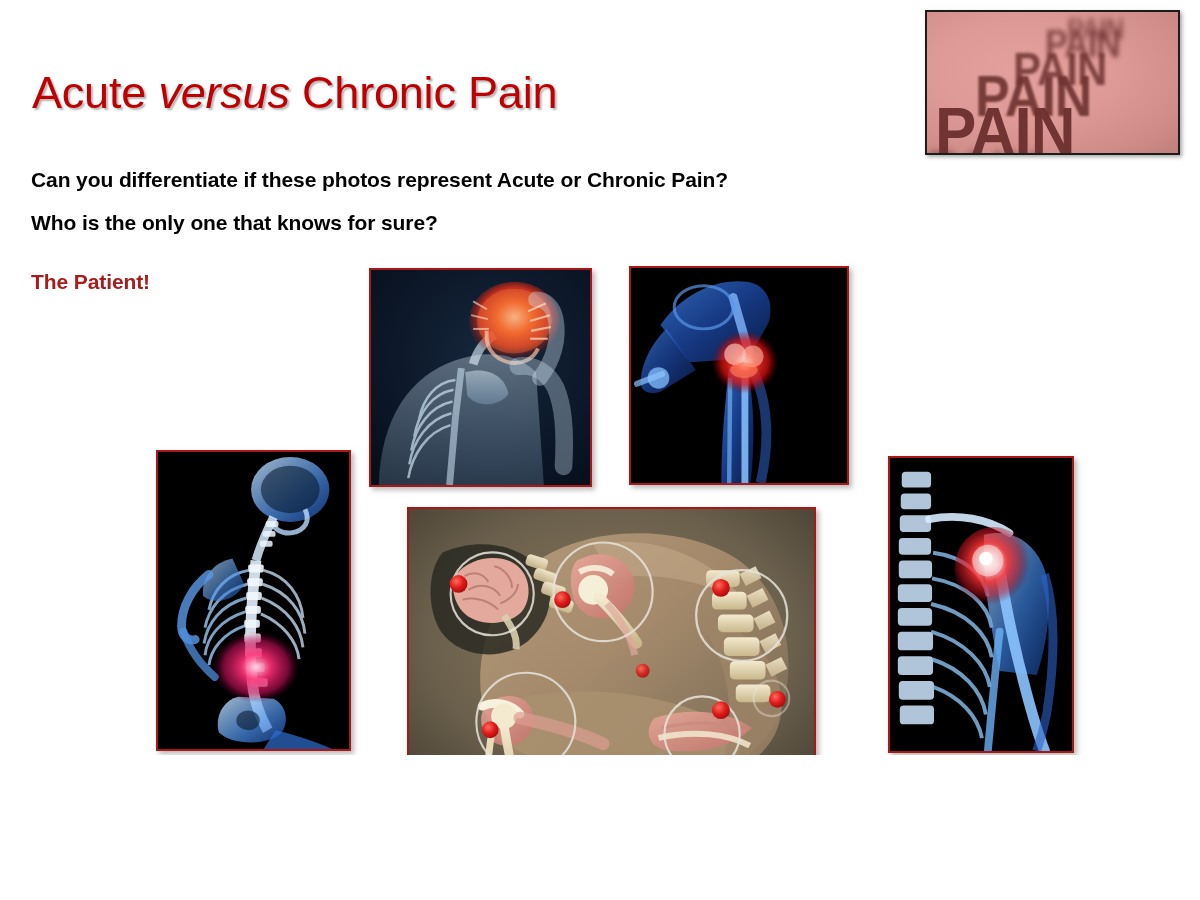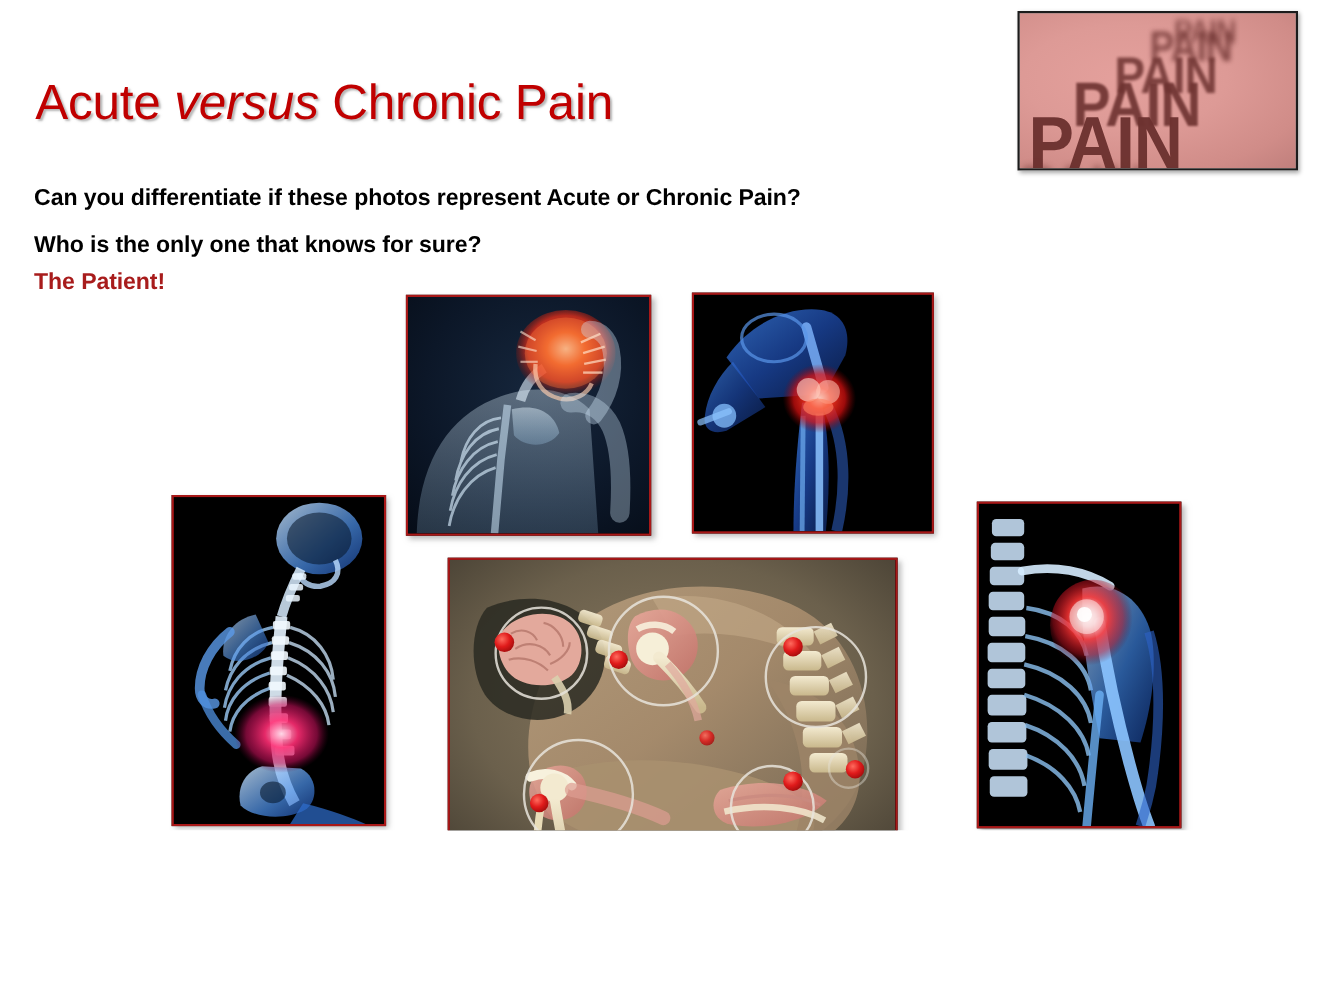--- a/index.html
+++ b/index.html
@@ -38,21 +38,21 @@
     position: absolute;
     left: 31px;
     font-size: 21px;
     font-weight: bold;
     color: #000000;
     white-space: nowrap;
     letter-spacing: -0.1px;
   }
   #body-line-1 { top: 168px; }
   #body-line-2 { top: 211px; }
-  #body-line-3 { top: 245px; color: #A81C1C; }
+  #body-line-3 { top: 270px; color: #A81C1C; }
 
   
   #pain-graphic {
     position: absolute;
     left: 925px;
     top: 10px;
     width: 255px;
     height: 145px;
     border: 2px solid #1c1c1c;
     box-sizing: border-box;

